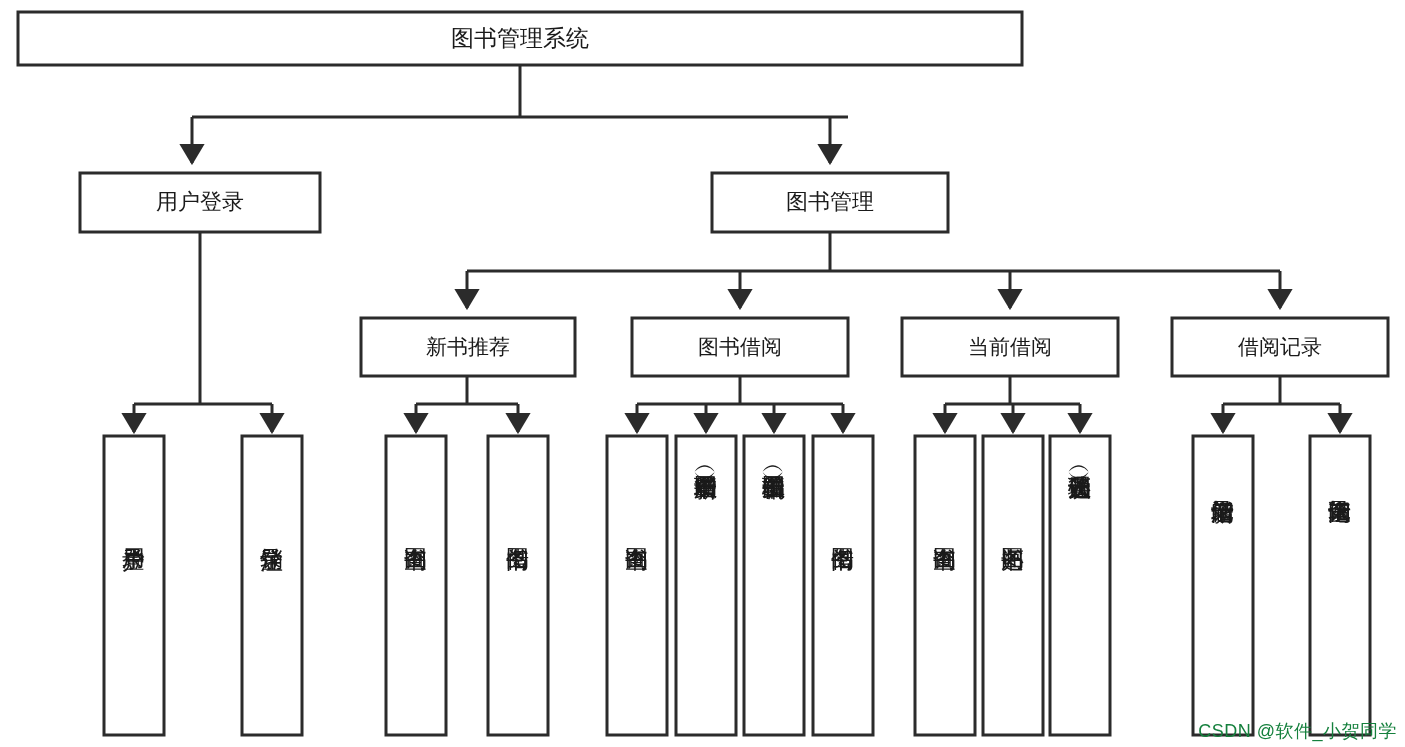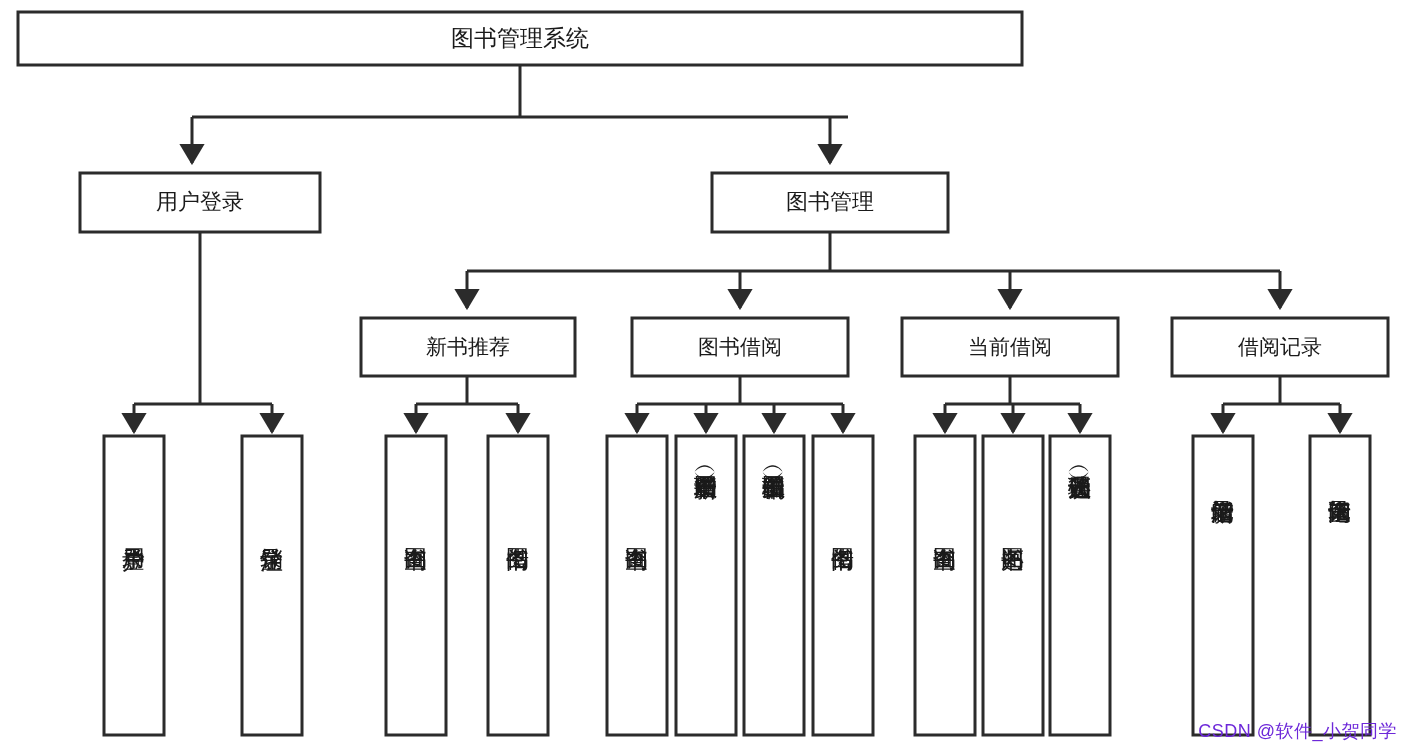--- a/index.html
+++ b/index.html
@@ -51,21 +51,21 @@
     stroke-width: 3;
     fill: none;
   }
   .arrow-head { fill: #2b2b2b; }
   .watermark {
     position: absolute;
     right: 8px;
     bottom: 4px;
     font-family: "Liberation Sans", "DejaVu Sans", sans-serif;
     font-size: 18px;
-    color: #6d28d9;
+    color: #15803d;
     letter-spacing: 0.5px;
     white-space: nowrap;
   }
 </style>
 </head>
 <body>
 
 <div id="diagram-root">
   <svg id="diagram-svg" viewBox="0 0 1405 747">
     <defs>

